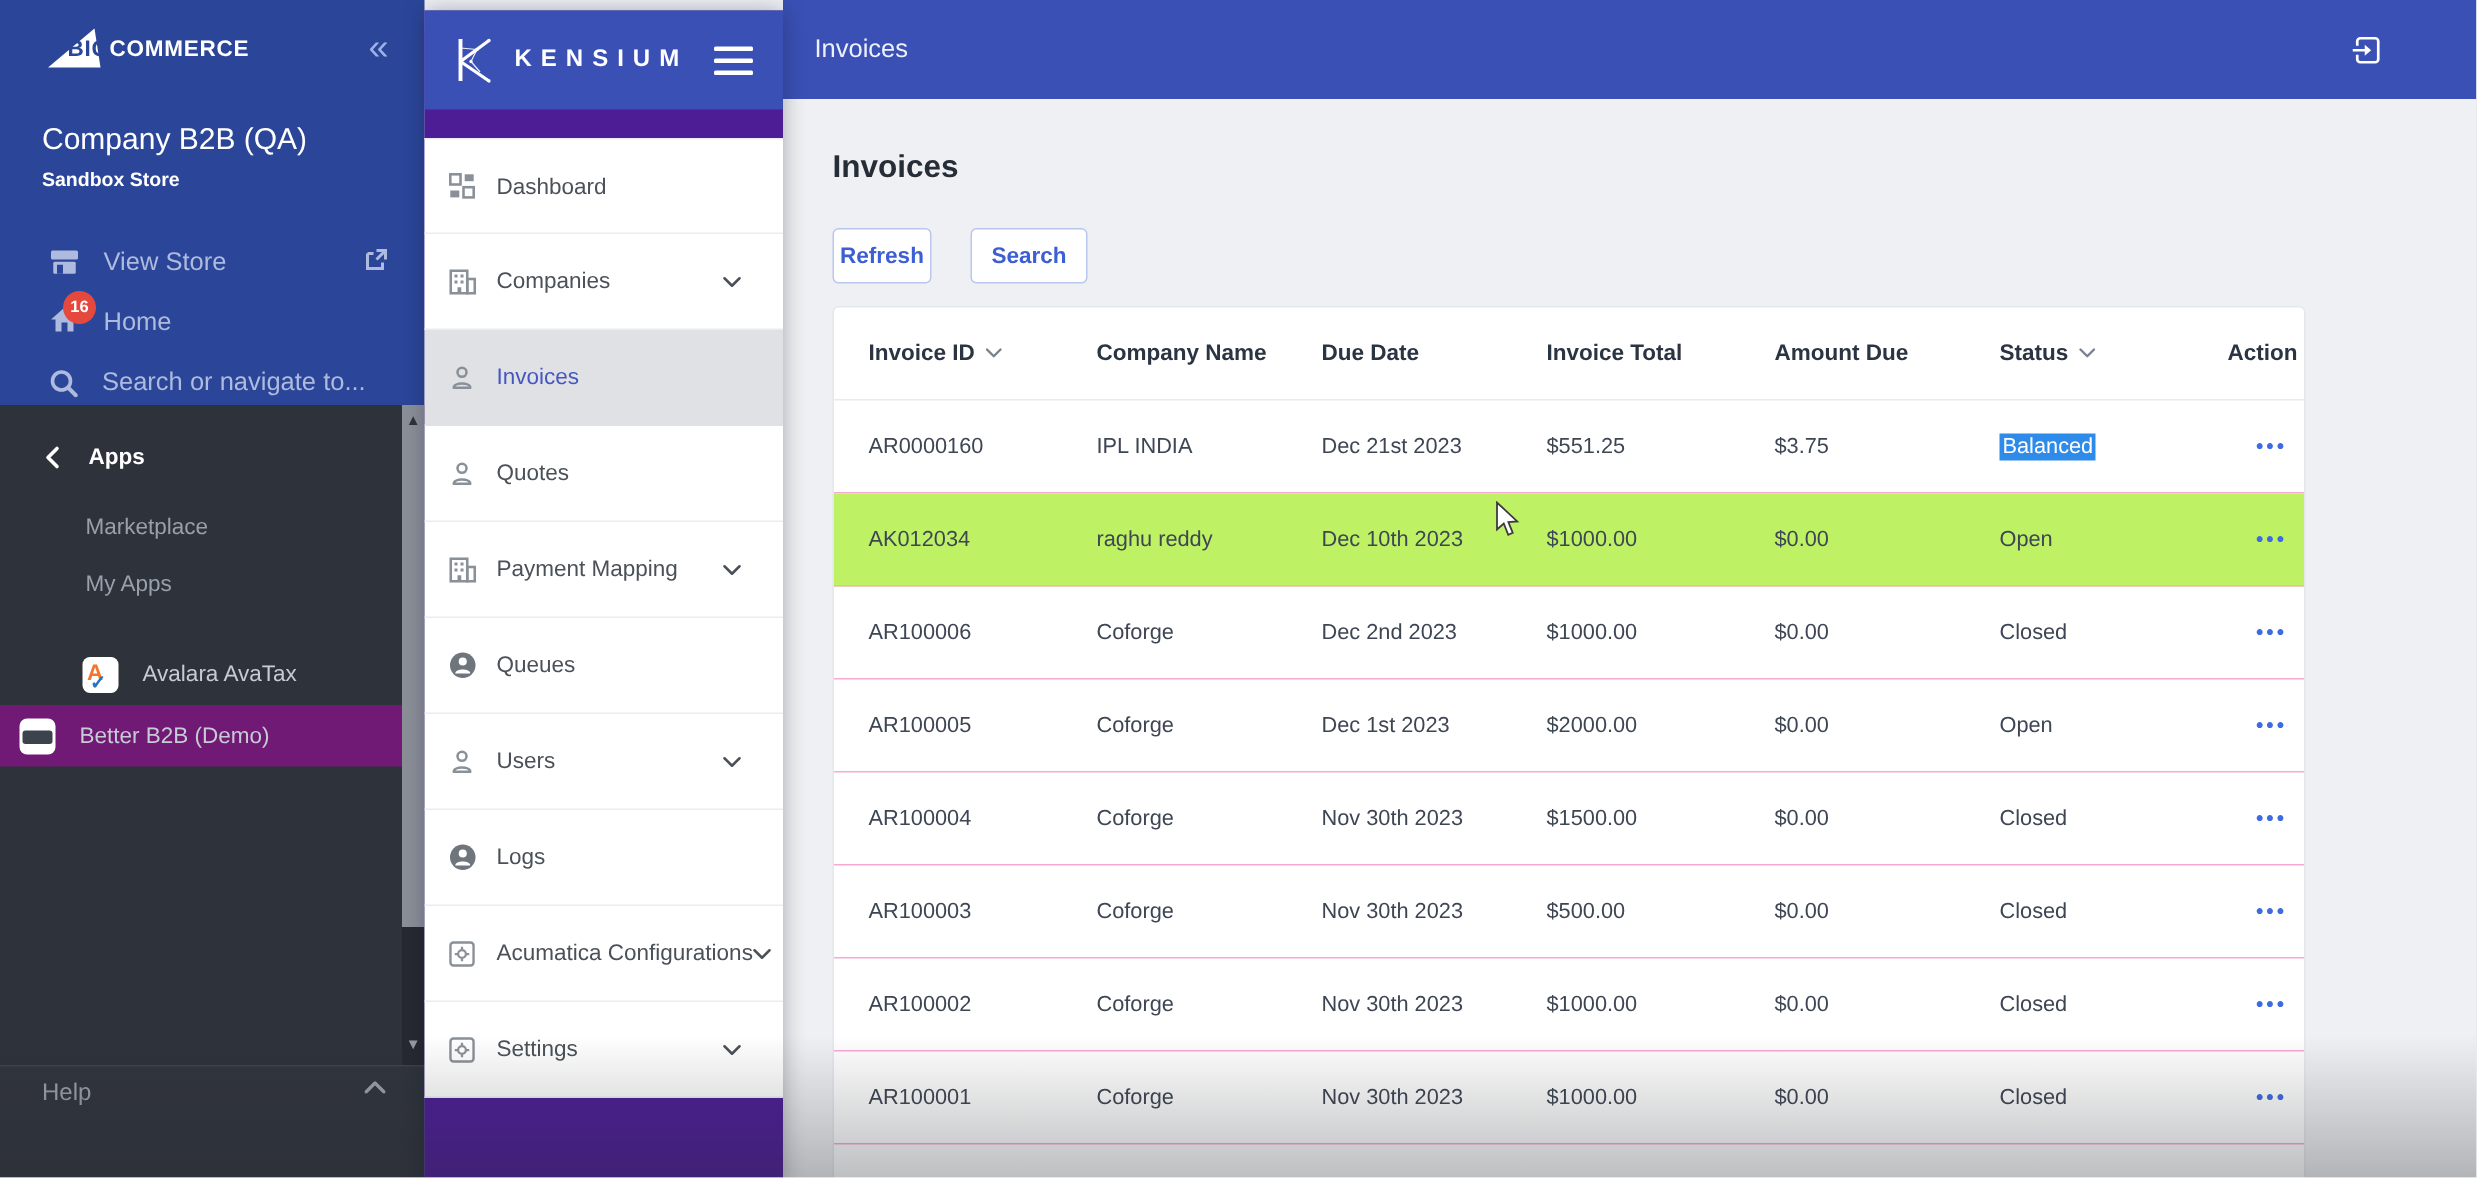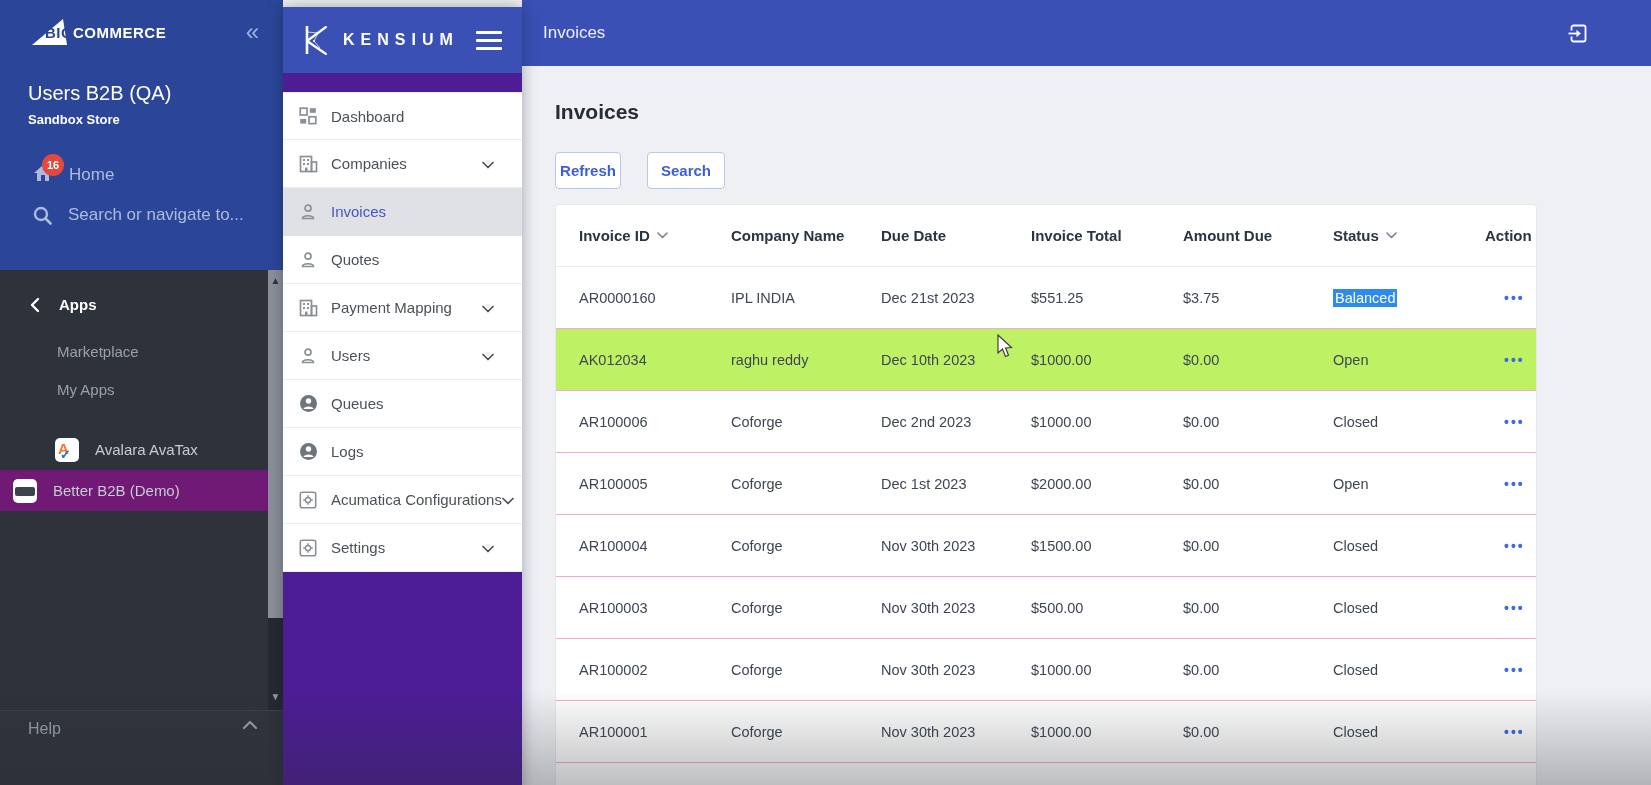--- a/index.html
+++ b/index.html
@@ -47,21 +47,21 @@
   .bc-help { position:absolute; left:0; top:710px; width:283px; height:75px; background:#30343d; border-top:1px solid rgba(255,255,255,.07); display:flex; align-items:flex-start; justify-content:space-between; padding:9px 26px 0 28px; cursor:pointer; }
   .bc-help .txt { color:#9aa2ad; font-size:16px; }
 
   
   .kn-sidebar { position:absolute; left:283px; top:7px; width:239px; height:785px; background:#4c1d95; box-shadow:0 0 14px rgba(15,20,40,.35); z-index:5; }
   .kn-header { height:66px; background:#3a50b4; display:flex; align-items:center; padding:0 20px 0 15px; }
   .kn-brand { color:#fff; font-size:16px; font-weight:700; letter-spacing:6px; margin-left:9px; }
   .kn-burger { margin-left:auto; cursor:pointer; display:flex; flex-direction:column; gap:5px; }
   .kn-burger span { width:26px; height:3px; background:#fff; border-radius:1px; }
   .kn-menu { padding-top:19px; }
-  .kn-item { display:flex; align-items:center; height:48px; padding:0 28px 0 14px; border-bottom:1px solid #ececef; cursor:pointer; background:#fff; }
+  .kn-item { display:flex; align-items:center; height:64px; padding:0 28px 0 14px; border-bottom:1px solid #ececef; cursor:pointer; background:#fff; }
   .kn-item:first-child { border-top:1px solid #ececef; }
   .kn-item .mi { width:22px; display:flex; justify-content:center; flex:none; }
   .kn-item .lbl { margin-left:12px; font-size:15px; color:#4b5158; white-space:nowrap; }
   .kn-item .chev { margin-left:auto; }
   .kn-item.selected { background:#e0e1e5; border-bottom-color:#e0e1e5; }
   .kn-item.selected .lbl { color:#4657c0; }
 
   
   .main { position:absolute; left:522px; top:0; width:1129px; height:785px; }
   .topbar { height:66px; background:#3a50b4; display:flex; align-items:center; padding:0 62px 0 21px; }
@@ -102,25 +102,40 @@
         <svg width="46" height="30" viewBox="0 0 46 30">
           <polygon points="2,28 33,2 37,28" fill="#ffffff"></polygon>
         </svg>
         <span class="big">BIG</span>
         <span class="commerce">COMMERCE</span>
       </div>
       <span class="bc-collapse">«</span>
     </div>
 
     <div class="bc-store">
-      <div class="bc-store-name">Users B2B (QA)</div>
+      <div class="bc-store-name">Company B2B (QA)</div>
       <div class="bc-store-type">Sandbox Store</div>
     </div>
 
     <nav class="bc-nav">
+      <div class="bc-nav-item">
+        <svg width="20" height="18" viewBox="0 0 20 18">
+          <rect x="1" y="1" width="18" height="6" rx="1" fill="#aebade"></rect>
+          <rect x="2.5" y="8.5" width="15" height="8" rx="1" fill="#aebade"></rect>
+          <rect x="5" y="10.5" width="4" height="6" fill="#2b4699"></rect>
+        </svg>
+        <span class="txt">View Store</span>
+        <span class="trail">
+          <svg width="16" height="16" viewBox="0 0 16 16">
+            <path d="M2 4 H6 M2 4 V14 H12 V10" stroke="#aebade" stroke-width="2" fill="none"></path>
+            <path d="M8 2 H14 V8" stroke="#aebade" stroke-width="2" fill="none"></path>
+            <path d="M14 2 L8 8" stroke="#aebade" stroke-width="2"></path>
+          </svg>
+        </span>
+      </div>
       <div class="bc-nav-item">
         <span class="bc-home-ic">
           <svg width="20" height="18" viewBox="0 0 20 18">
             <path d="M10 1 L19 9 H16 V17 H12 V11 H8 V17 H4 V9 H1 Z" fill="#aebade"></path>
           </svg>
           <span class="bc-badge">16</span>
         </span>
         <span class="txt">Home</span>
       </div>
       <div class="bc-nav-item">
@@ -260,42 +275,42 @@
         <span class="lbl">Payment Mapping</span>
         <span class="chev">
           <svg width="12" height="8" viewBox="0 0 12 8">
               <polyline points="1,1.5 6,6.5 11,1.5" stroke="#4b5158" stroke-width="1.7" fill="none" stroke-linecap="round" stroke-linejoin="round"></polyline>
             </svg>
         </span>
       </div>
 
       <div class="kn-item">
         <span class="mi">
+          <svg width="19" height="19" viewBox="0 0 19 19">
+            <circle cx="9.5" cy="9.5" r="8.5" fill="#6e757d"></circle>
+            <circle cx="9.5" cy="7" r="2.7" fill="#ffffff"></circle>
+            <path d="M4.5 15 C4.5 11.5 14.5 11.5 14.5 15 Z" fill="#ffffff"></path>
+          </svg>
+        </span>
+        <span class="lbl">Queues</span>
+      </div>
+
+      <div class="kn-item">
+        <span class="mi">
           <svg width="18" height="18" viewBox="0 0 18 18">
             <circle cx="9" cy="5.2" r="3" fill="none" stroke="#8a9097" stroke-width="1.7"></circle>
             <path d="M3.5 15.5 C3.5 11.8 14.5 11.8 14.5 15.5 Z" fill="none" stroke="#8a9097" stroke-width="1.7" stroke-linejoin="round"></path>
           </svg>
         </span>
         <span class="lbl">Users</span>
         <span class="chev">
           <svg width="12" height="8" viewBox="0 0 12 8">
               <polyline points="1,1.5 6,6.5 11,1.5" stroke="#4b5158" stroke-width="1.7" fill="none" stroke-linecap="round" stroke-linejoin="round"></polyline>
             </svg>
         </span>
-      </div>
-
-      <div class="kn-item">
-        <span class="mi">
-          <svg width="19" height="19" viewBox="0 0 19 19">
-            <circle cx="9.5" cy="9.5" r="8.5" fill="#6e757d"></circle>
-            <circle cx="9.5" cy="7" r="2.7" fill="#ffffff"></circle>
-            <path d="M4.5 15 C4.5 11.5 14.5 11.5 14.5 15 Z" fill="#ffffff"></path>
-          </svg>
-        </span>
-        <span class="lbl">Queues</span>
       </div>
 
       <div class="kn-item">
         <span class="mi">
           <svg width="19" height="19" viewBox="0 0 19 19">
             <circle cx="9.5" cy="9.5" r="8.5" fill="#6e757d"></circle>
             <circle cx="9.5" cy="7" r="2.7" fill="#ffffff"></circle>
             <path d="M4.5 15 C4.5 11.5 14.5 11.5 14.5 15 Z" fill="#ffffff"></path>
           </svg>
         </span>

